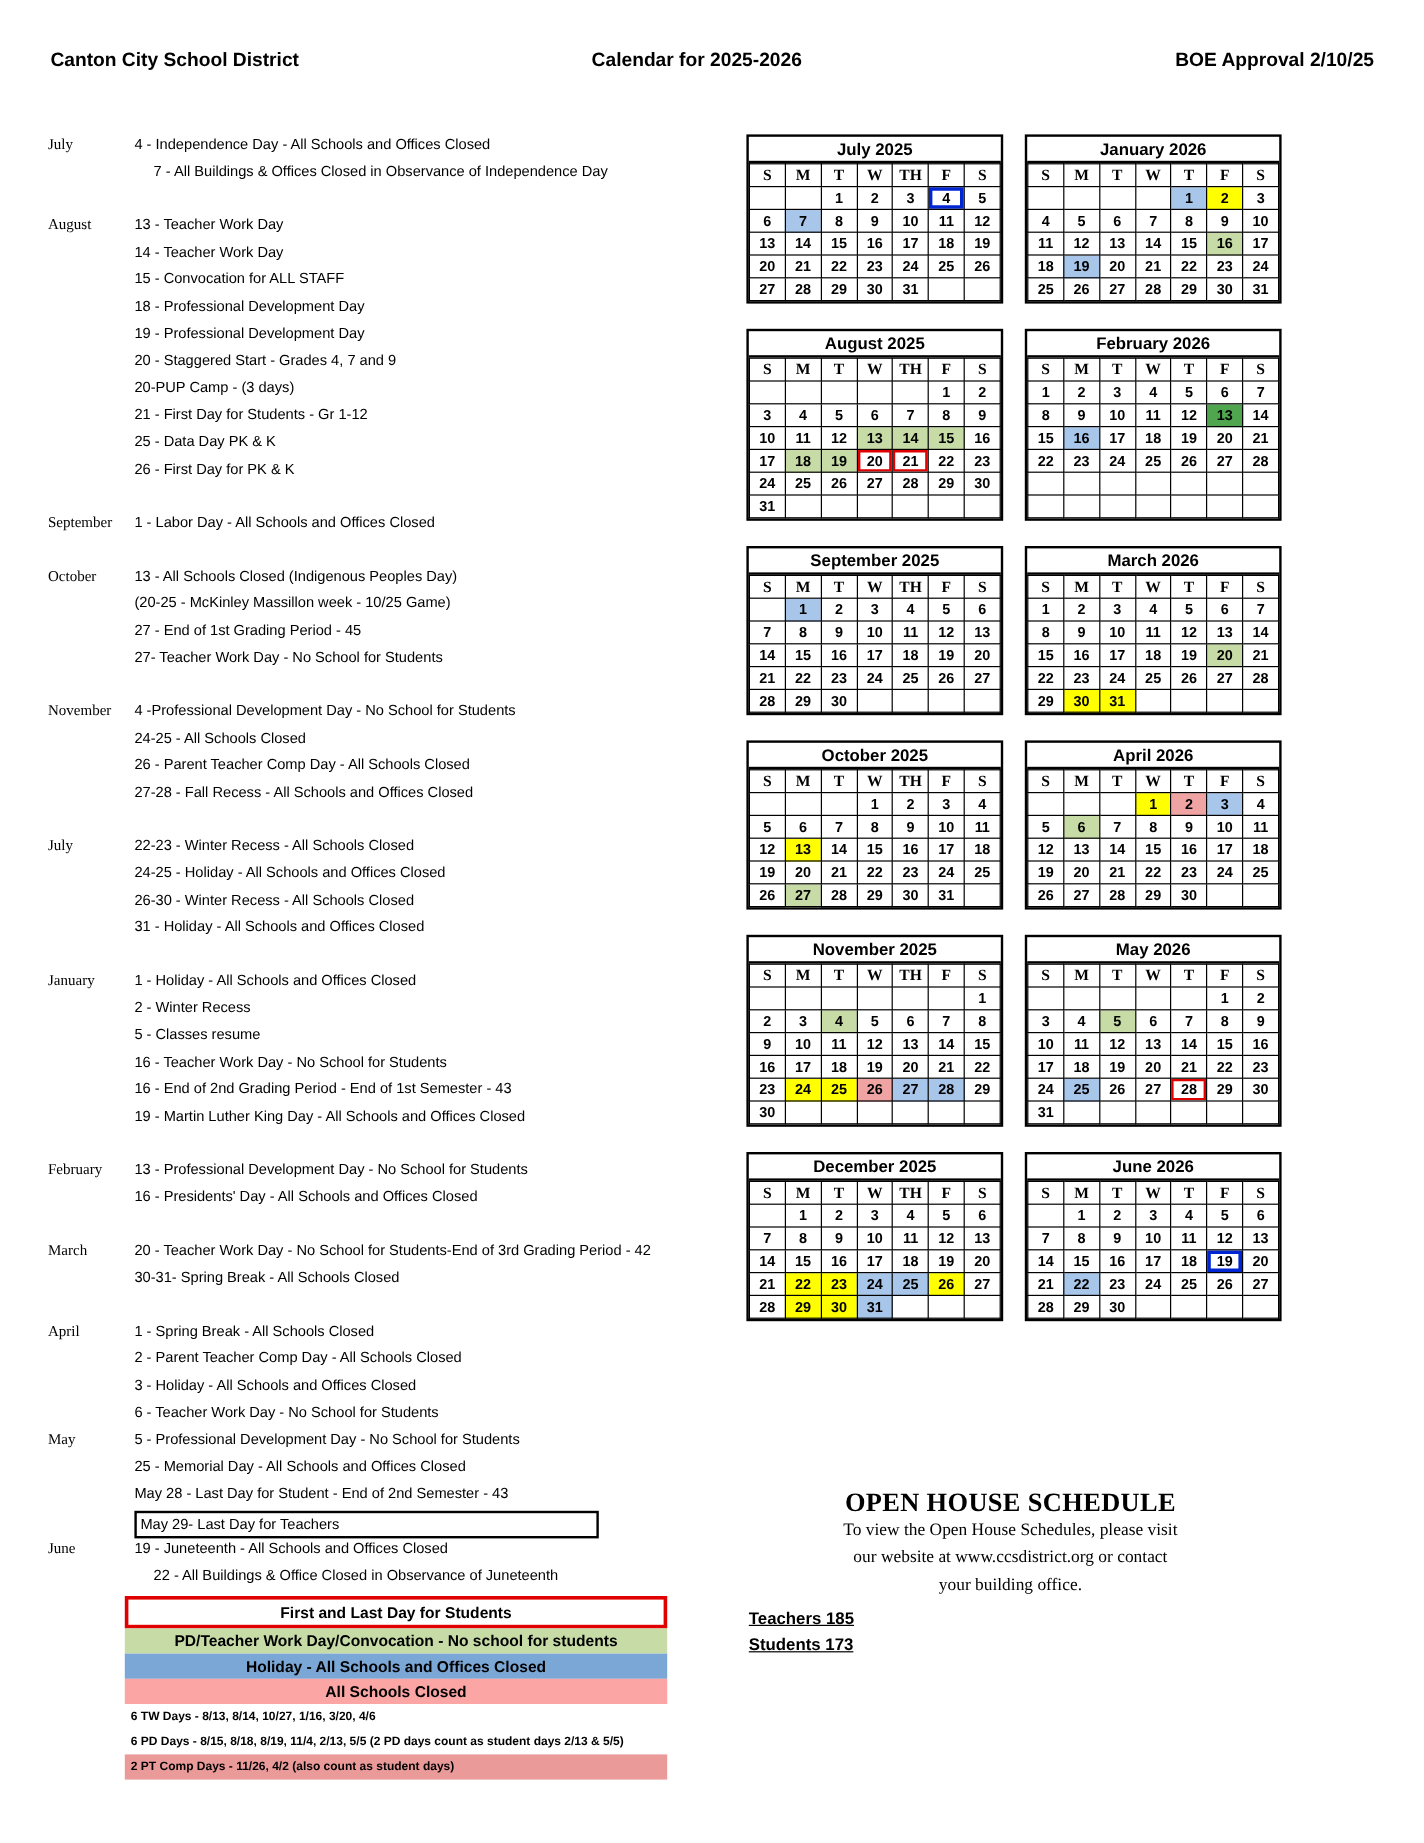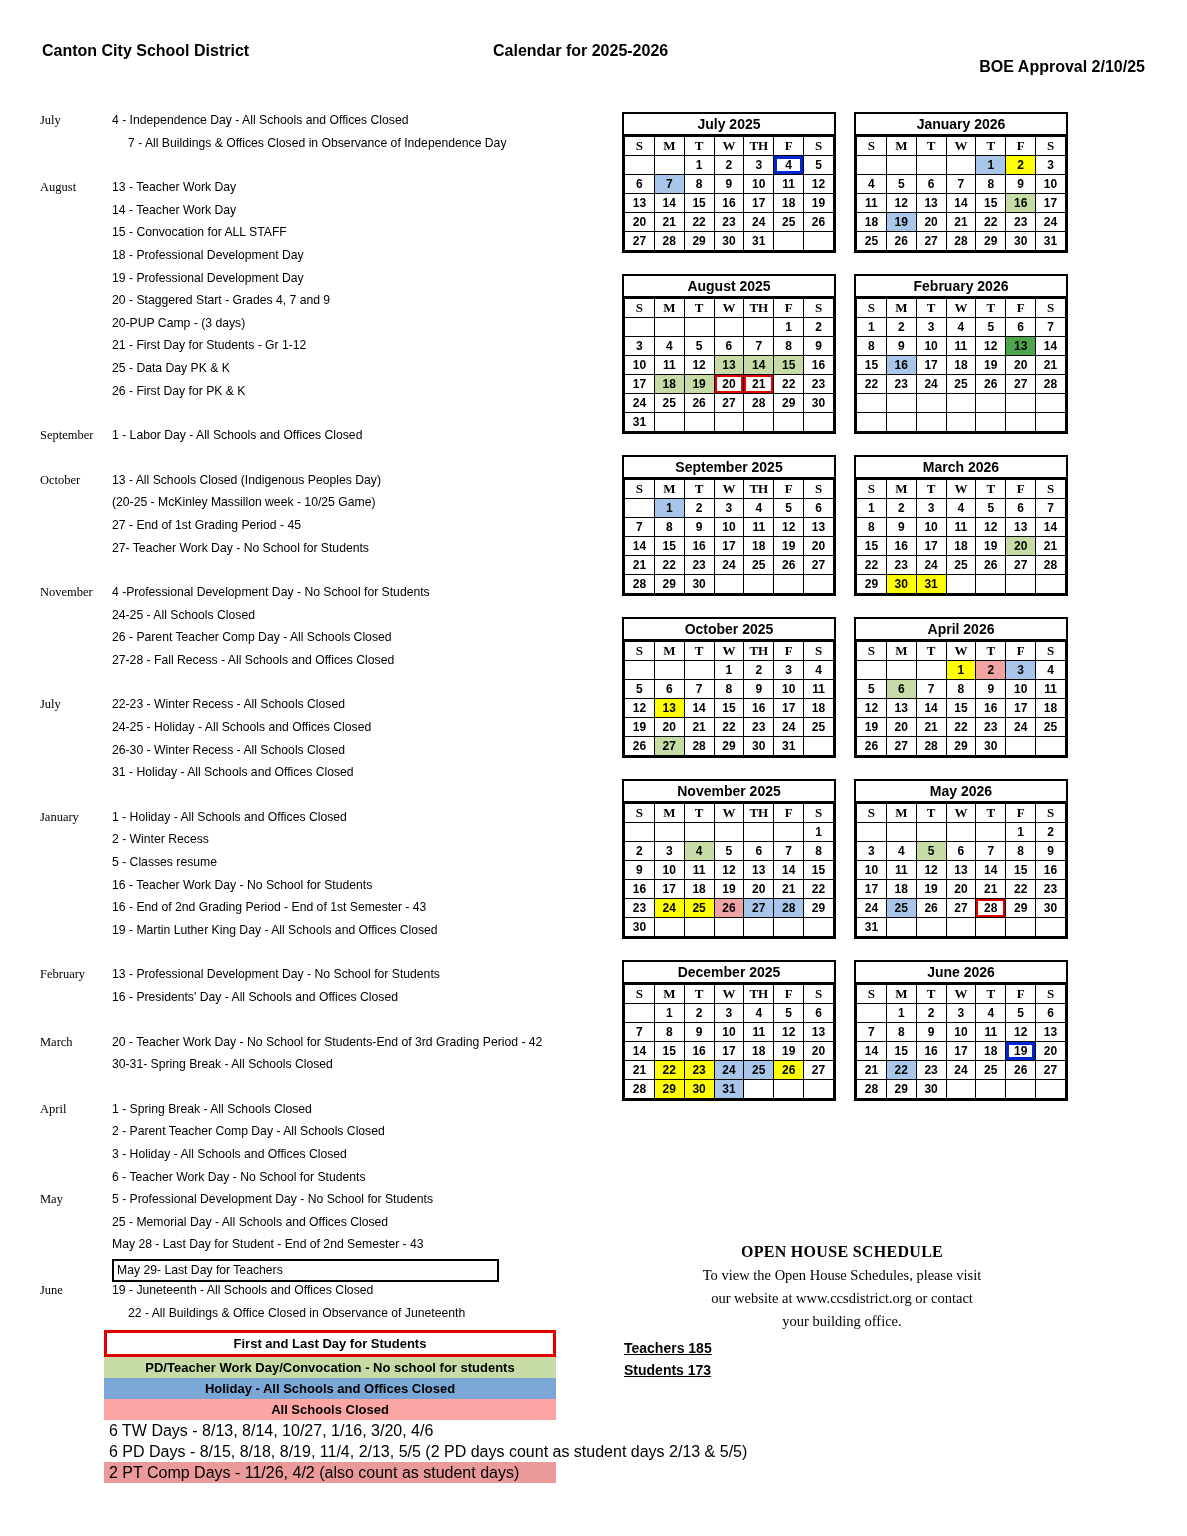--- a/index.html
+++ b/index.html
@@ -3,40 +3,40 @@
 <meta charset="utf-8">
 <style>
   html,body{margin:0;padding:0;background:#fff;}
   body{width:1187px;height:1536px;font-family:"Liberation Sans",sans-serif;color:#000;position:relative;}
   .page{width:1187px;height:1536px;position:relative;overflow:hidden;}
 
   
   .hdr{position:absolute;top:42px;left:0;width:1187px;height:26px;}
   .hdr-left{position:absolute;left:42px;top:0;font-size:16px;font-weight:bold;white-space:nowrap;}
   .hdr-center{position:absolute;left:493px;top:0;font-size:16px;font-weight:bold;white-space:nowrap;}
-  .hdr-right{position:absolute;right:42px;top:16px;font-size:16px;font-weight:bold;white-space:nowrap;}
+  .hdr-right{position:absolute;right:42px;top:0;font-size:16px;font-weight:bold;white-space:nowrap;}
 
   
   .notes{position:absolute;left:40px;top:112px;width:560px;}
   .nrow{position:relative;min-height:22.6px;}
   .nmonth{position:absolute;left:0;top:0;width:72px;font-family:"Liberation Serif",serif;font-size:12.5px;line-height:16px;}
   .ntext{margin-left:72px;font-size:12.2px;line-height:16px;white-space:nowrap;}
   .ntext.indent{margin-left:88px;}
   .gap{height:22px;}
 
   .boxline{border:2px solid #000;margin-left:72px;width:387px;box-sizing:border-box;padding:2px 3px;font-size:12.2px;line-height:15px;}
 
   
   .legend{position:absolute;left:104px;top:1330px;width:452px;}
   .lbar{box-sizing:border-box;padding:2px 5px;font-size:13px;font-weight:bold;line-height:17px;text-align:center;}
   .lbar.first{background:#fff;border:3px solid #e00000;}
   .lbar.pd{background:#c6dba5;}
   .lbar.hol{background:#7ba7d7;}
   .lbar.closed{background:#fca5a5;}
-  .lnote{font-size:16px;line-height:19px;padding:1px 5px;font-weight:normal;white-space:nowrap;}
+  .lnote{font-size:10px;line-height:19px;padding:1px 5px;font-weight:bold;white-space:nowrap;}
   .lnote.pt{background:#eb9a9a;}
 
   
   .cals{position:absolute;left:622px;top:112px;width:446px;}
   .calrow{display:flex;gap:18px;margin-bottom:21px;}
   .cal{width:214px;border:2px solid #000;box-sizing:border-box;background:#fff;}
   .cal-title{text-align:center;font-size:14px;font-weight:bold;line-height:20px;border-bottom:2px solid #000;}
   table.cg{border-collapse:collapse;width:100%;table-layout:fixed;}
   table.cg th,table.cg td{
     border:1px solid #000;height:19px;text-align:center;vertical-align:middle;
@@ -51,21 +51,21 @@
   td.f-blue{background:#a8c6ea;}
   td.f-yellow{background:#ffff00;}
   td.f-pink{background:#f0a3a3;}
   
   td.o-blue{box-shadow:inset 0 0 0 3px #0026d4;}
   td.o-red{box-shadow:inset 0 0 0 2px #e00000;}
   td.e-red{border-right:2px solid #e00000;}
 
   
   .oh{position:absolute;left:612px;top:1240px;width:460px;text-align:center;font-family:"Liberation Serif",serif;}
-  .oh-title{font-size:16px;font-weight:bold;letter-spacing:.3px;line-height:24px;}
+  .oh-title{font-size:22px;font-weight:bold;letter-spacing:.3px;line-height:24px;}
   .oh-line{font-size:14.5px;line-height:23px;}
   .oh-counts{text-align:left;margin-left:12px;margin-top:4px;font-family:"Liberation Sans",sans-serif;font-size:14px;font-weight:bold;line-height:22px;text-decoration:underline;}
 </style>
 </head>
 <body>
 
 <div class="page">
 
   <div class="hdr">
     <div class="hdr-left">Canton City School District</div>

